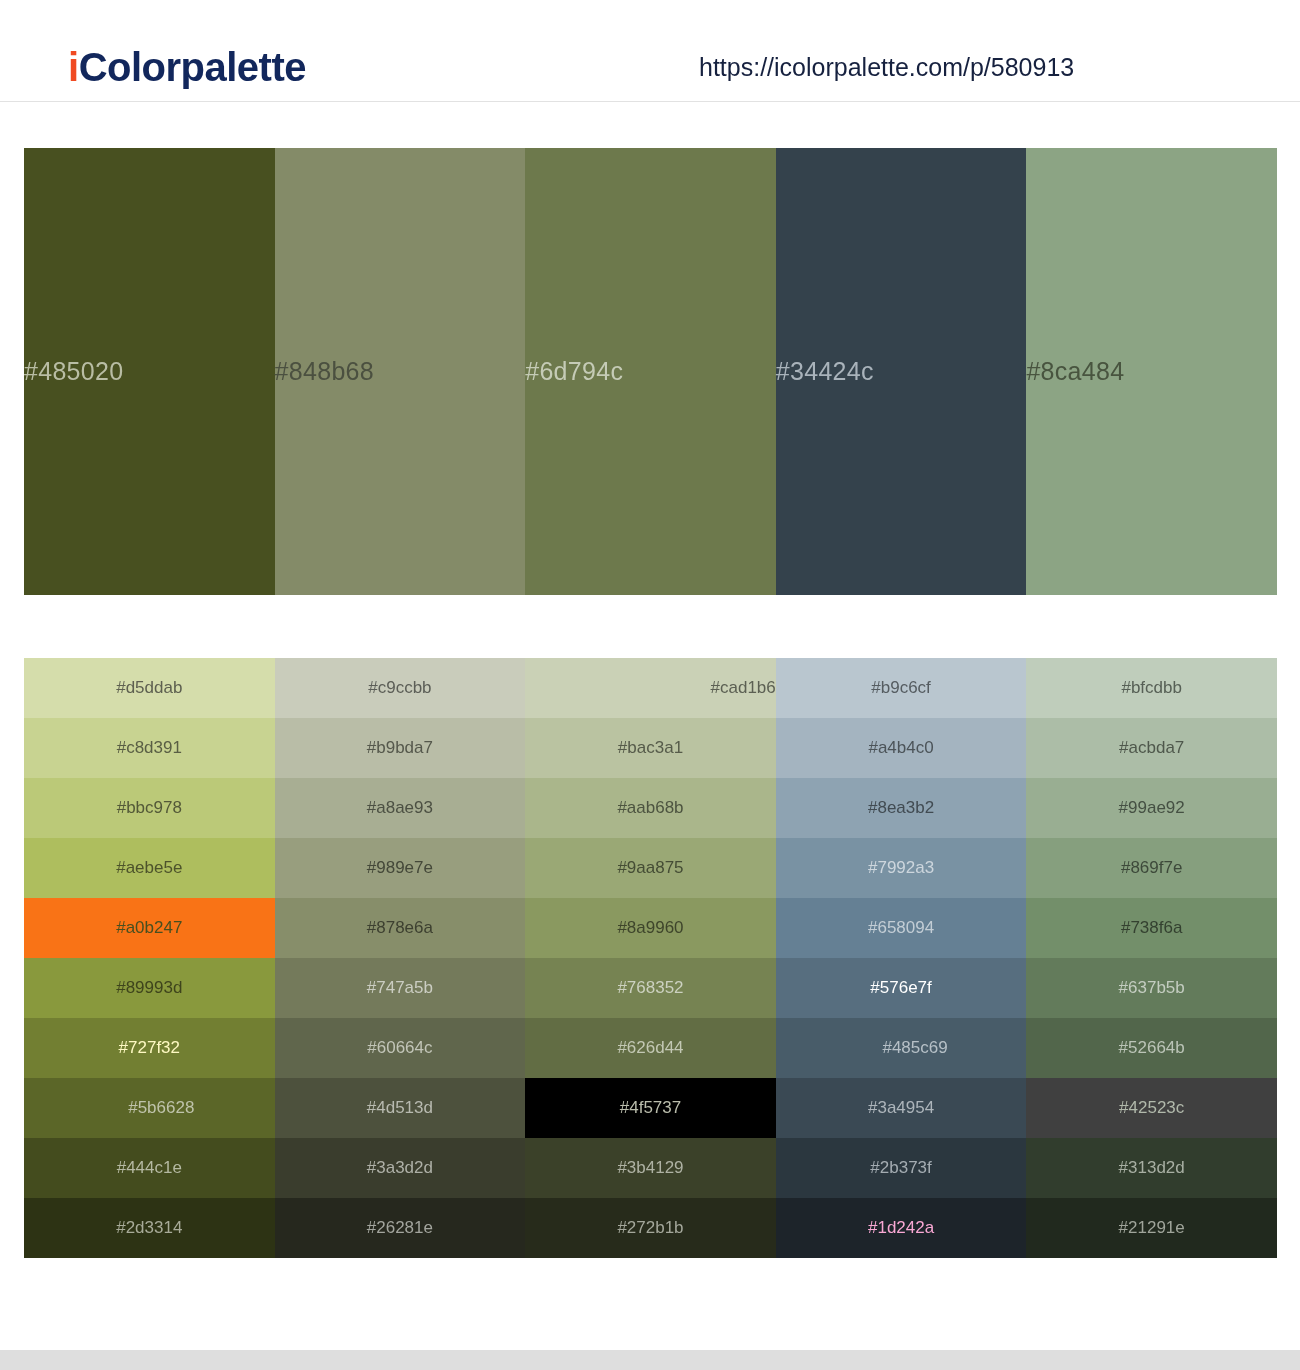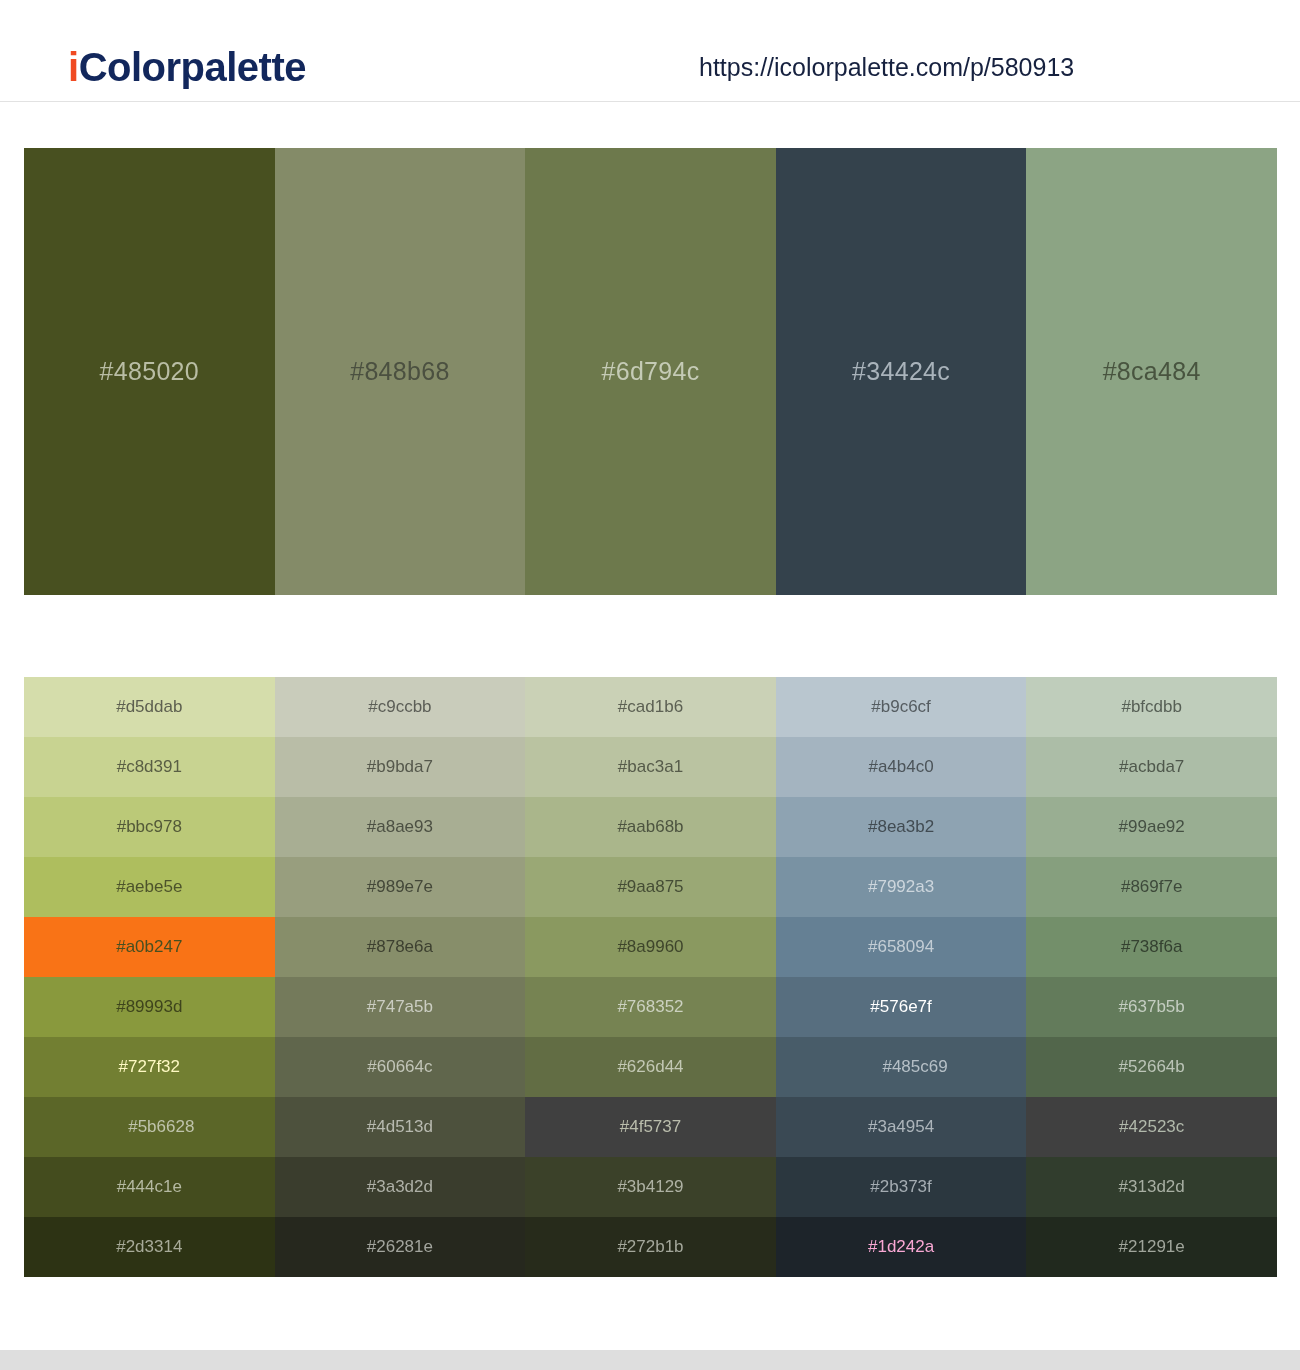--- a/index.html
+++ b/index.html
@@ -52,37 +52,35 @@
     width: 1253px;
     height: 447px;
     display: flex;
     overflow: hidden;
   }
   .palette-swatch {
     flex: 1 1 0;
     position: relative;
     display: flex;
     align-items: center;
-    justify-content: center;
   }
   .palette-label {
     font-size: 25px;
     letter-spacing: 0.3px;
     font-family: "Liberation Sans", sans-serif;
   }
 
   
   .shades-table {
     position: absolute;
     left: 24px;
     top: 658px;
     width: 1253px;
     border-collapse: collapse;
     table-layout: fixed;
-    margin-top: 19px;
   }
   .shades-table td {
     height: 60px;
     text-align: center;
     vertical-align: middle;
     font-size: 17px;
     font-family: "Liberation Sans Narrow", "Liberation Sans", sans-serif;
     padding: 0;
   }
 
@@ -122,21 +120,21 @@
     <div class="palette-swatch" style="background: rgb(140, 164, 132);">
       <span class="palette-label" style="color: rgb(72, 84, 63);">#8ca484</span>
     </div>
   </div>
 
 <table class="shades-table">
   <tbody>
       <tr>
         <td style="background: rgb(213, 221, 171); color: rgb(94, 96, 80);">#d5ddab</td>
         <td style="background: rgb(201, 204, 187); color: rgb(92, 94, 87);">#c9ccbb</td>
-        <td style="background: rgb(202, 209, 182); color: rgb(92, 96, 83);">#cad1b6</td>
+        <td style="background: rgb(202, 209, 182); color: rgb(92, 96, 83); text-align: right;">#cad1b6</td>
         <td style="background: rgb(185, 198, 207); color: rgb(85, 92, 97);">#b9c6cf</td>
         <td style="background: rgb(191, 205, 187); color: rgb(87, 96, 86);">#bfcdbb</td>
       </tr>
       <tr>
         <td style="background: rgb(200, 211, 145); color: rgb(89, 94, 68);">#c8d391</td>
         <td style="background: rgb(185, 189, 167); color: rgb(85, 88, 76);">#b9bda7</td>
         <td style="background: rgb(186, 195, 161); color: rgb(86, 91, 74);">#bac3a1</td>
         <td style="background: rgb(164, 180, 192); color: rgb(76, 84, 89);">#a4b4c0</td>
         <td style="background: rgb(172, 189, 167); color: rgb(79, 88, 76);">#acbda7</td>
       </tr>
@@ -171,21 +169,21 @@
       <tr>
         <td style="background: rgb(114, 127, 50); color: #fef9c3;">#727f32</td>
         <td style="background: rgb(96, 102, 76); color: rgb(194, 197, 184);">#60664c</td>
         <td style="background: rgb(98, 109, 68); color: rgb(195, 200, 180);">#626d44</td>
         <td style="background: rgb(72, 92, 105); color: rgb(182, 192, 199); padding-left: 28px;">#485c69</td>
         <td style="background: rgb(82, 102, 75); color: rgb(187, 196, 183);">#52664b</td>
       </tr>
       <tr>
         <td style="background: rgb(91, 102, 40); color: rgb(191, 195, 171); padding-left: 24px;">#5b6628</td>
         <td style="background: rgb(77, 81, 61); color: rgb(184, 186, 176);">#4d513d</td>
-        <td style="background: #404040; color: rgb(186, 189, 172);">#4f5737</td>
+        <td style="background: #000000; color: rgb(186, 189, 172);">#4f5737</td>
         <td style="background: rgb(58, 73, 84); color: rgb(173, 181, 187);">#3a4954</td>
         <td style="background: #404040; color: rgb(177, 185, 171);">#42523c</td>
       </tr>
       <tr>
         <td style="background: rgb(68, 76, 30); color: rgb(181, 185, 162);">#444c1e</td>
         <td style="background: rgb(58, 61, 45); color: rgb(174, 176, 167);">#3a3d2d</td>
         <td style="background: rgb(59, 65, 41); color: rgb(175, 178, 164);">#3b4129</td>
         <td style="background: rgb(43, 55, 63); color: rgb(164, 172, 178);">#2b373f</td>
         <td style="background: rgb(49, 61, 45); color: rgb(168, 175, 163);">#313d2d</td>
       </tr>

